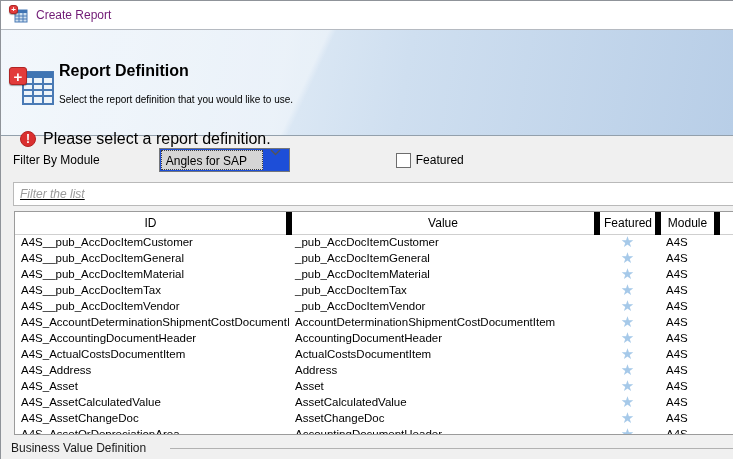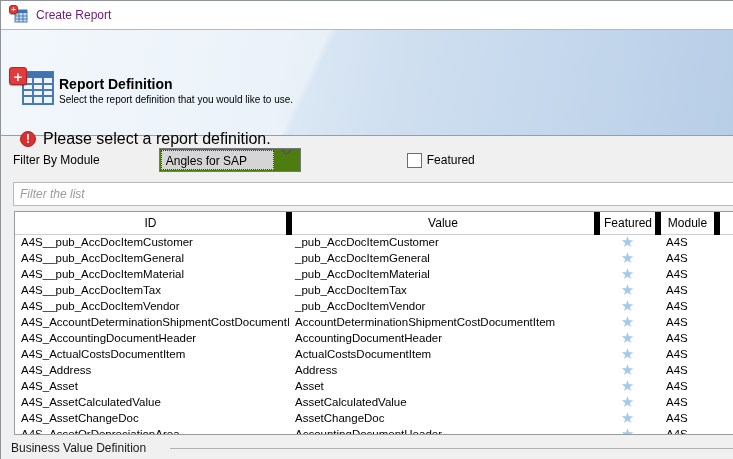--- a/index.html
+++ b/index.html
@@ -17,38 +17,38 @@
   .sheet-icon { position:relative; }
   .sheet-icon svg { display:block; }
   .plus-badge { position:absolute; background:#e23b3b; border:1px solid #b02424; border-radius:3px; color:#fff; display:flex; align-items:center; justify-content:center; font-weight:bold; box-shadow:0 1px 1px rgba(0,0,0,.35); }
 
   
   .banner { height:106px; position:relative; border-bottom:1px solid #93a0ac;
     background:linear-gradient(100deg, #eaf2fa 0%, #ddE9f5 38%, #cfdff0 55%, #b8cee7 100%); }
   .banner::after { content:""; position:absolute; inset:0;
     background:linear-gradient(115deg, rgba(255,255,255,0.40) 42%, rgba(255,255,255,0.0) 43%); pointer-events:none; }
   .banner-icon { position:absolute; left:14px; top:40px; width:40px; height:37px; z-index:2; }
-  .banner-title { position:absolute; left:58px; top:46px; font-weight:bold; font-size:14px; z-index:2; }
+  .banner-title { position:absolute; left:58px; top:32px; font-weight:bold; font-size:16px; z-index:2; }
   .banner-subtitle { position:absolute; left:58px; top:64px; font-size:10px; z-index:2; }
   .warning-row { position:absolute; left:19px; top:100px; display:flex; align-items:center; z-index:2; }
   .warn-icon { width:16px; height:16px; border-radius:50%; background:#da2f2f; color:#fff; font-weight:bold; font-size:12px; display:flex; align-items:center; justify-content:center; margin-right:7px; border:1px solid #b42020; }
   .warning-text { font-size:16px; }
 
   
   .body { position:relative; height:324px; background:#f0f0f0; }
 
   .filter-row { position:absolute; left:12px; top:12px; display:flex; align-items:center;gap:48px; }
   .filter-label { margin-right:11px; }
-  .combobox { width:142px; height:24px; background:#4d7c0f; border:1px solid #747679; display:flex; align-items:flex-start; cursor:default; }
+  .combobox { width:131px; height:24px; background:#1d4ed8; border:1px solid #747679; display:flex; align-items:flex-start; cursor:default; }
   .combo-text { flex:1; height:20px; line-height:20px; margin:1px 0 1px 1px; padding-left:4px; border:1px dotted #3c3c3c; background:#d5d5d5; white-space:nowrap; overflow:hidden; }
   .combo-arrow { width:26px; display:flex; align-items:center; justify-content:center; }
   .checkbox-wrap { display:flex; align-items:center; margin-left:58px; }
   .checkbox { width:15px; height:15px; background:#fff; border:1px solid #6d6d6d; margin-right:5px; }
 
-  .filter-input { position:absolute; left:12px; top:46px; width:721px; height:24px; border:1px solid #b9b9b9; background:#fff; padding:10px 6px; font-family:"Liberation Sans",sans-serif; font-size:12px; }
+  .filter-input { position:absolute; left:12px; top:46px; width:721px; height:24px; border:1px solid #b9b9b9; background:#fff; padding:10px 6px; font-family:"Liberation Sans",sans-serif; font-size:12px;text-decoration:underline; }
   .filter-input::placeholder { font-style:italic; color:#9b9b9b; }
 
   .table-wrap { position:absolute; left:13px; top:75px; width:720px; height:224px; border:1px solid #9b9b9b; border-right:none; background:#fff; overflow:hidden; }
   table { border-collapse:collapse; table-layout:fixed; width:802px; }
   thead th { height:22px; font-weight:normal; font-size:12px; text-align:center; background:#fff; border-bottom:1px solid #cfcfcf; border-right:6px solid #000000; padding:0 4px; white-space:nowrap; overflow:hidden; }
   thead th:last-child { border-right:none; }
   th.c-id { width:274px; } th.c-name { width:308px; } th.c-featured { width:61px; } th.c-module { width:59px; } th.c-sub { width:100px; }
   tbody td { height:16px; font-size:11.5px; white-space:nowrap; overflow:hidden; padding:0 0 0 6px; }
   td.cell-featured { text-align:center; padding:0; color:#a6c9e9; font-size:15px; line-height:14px; }
   td.cell-module { padding-left:8px; }

